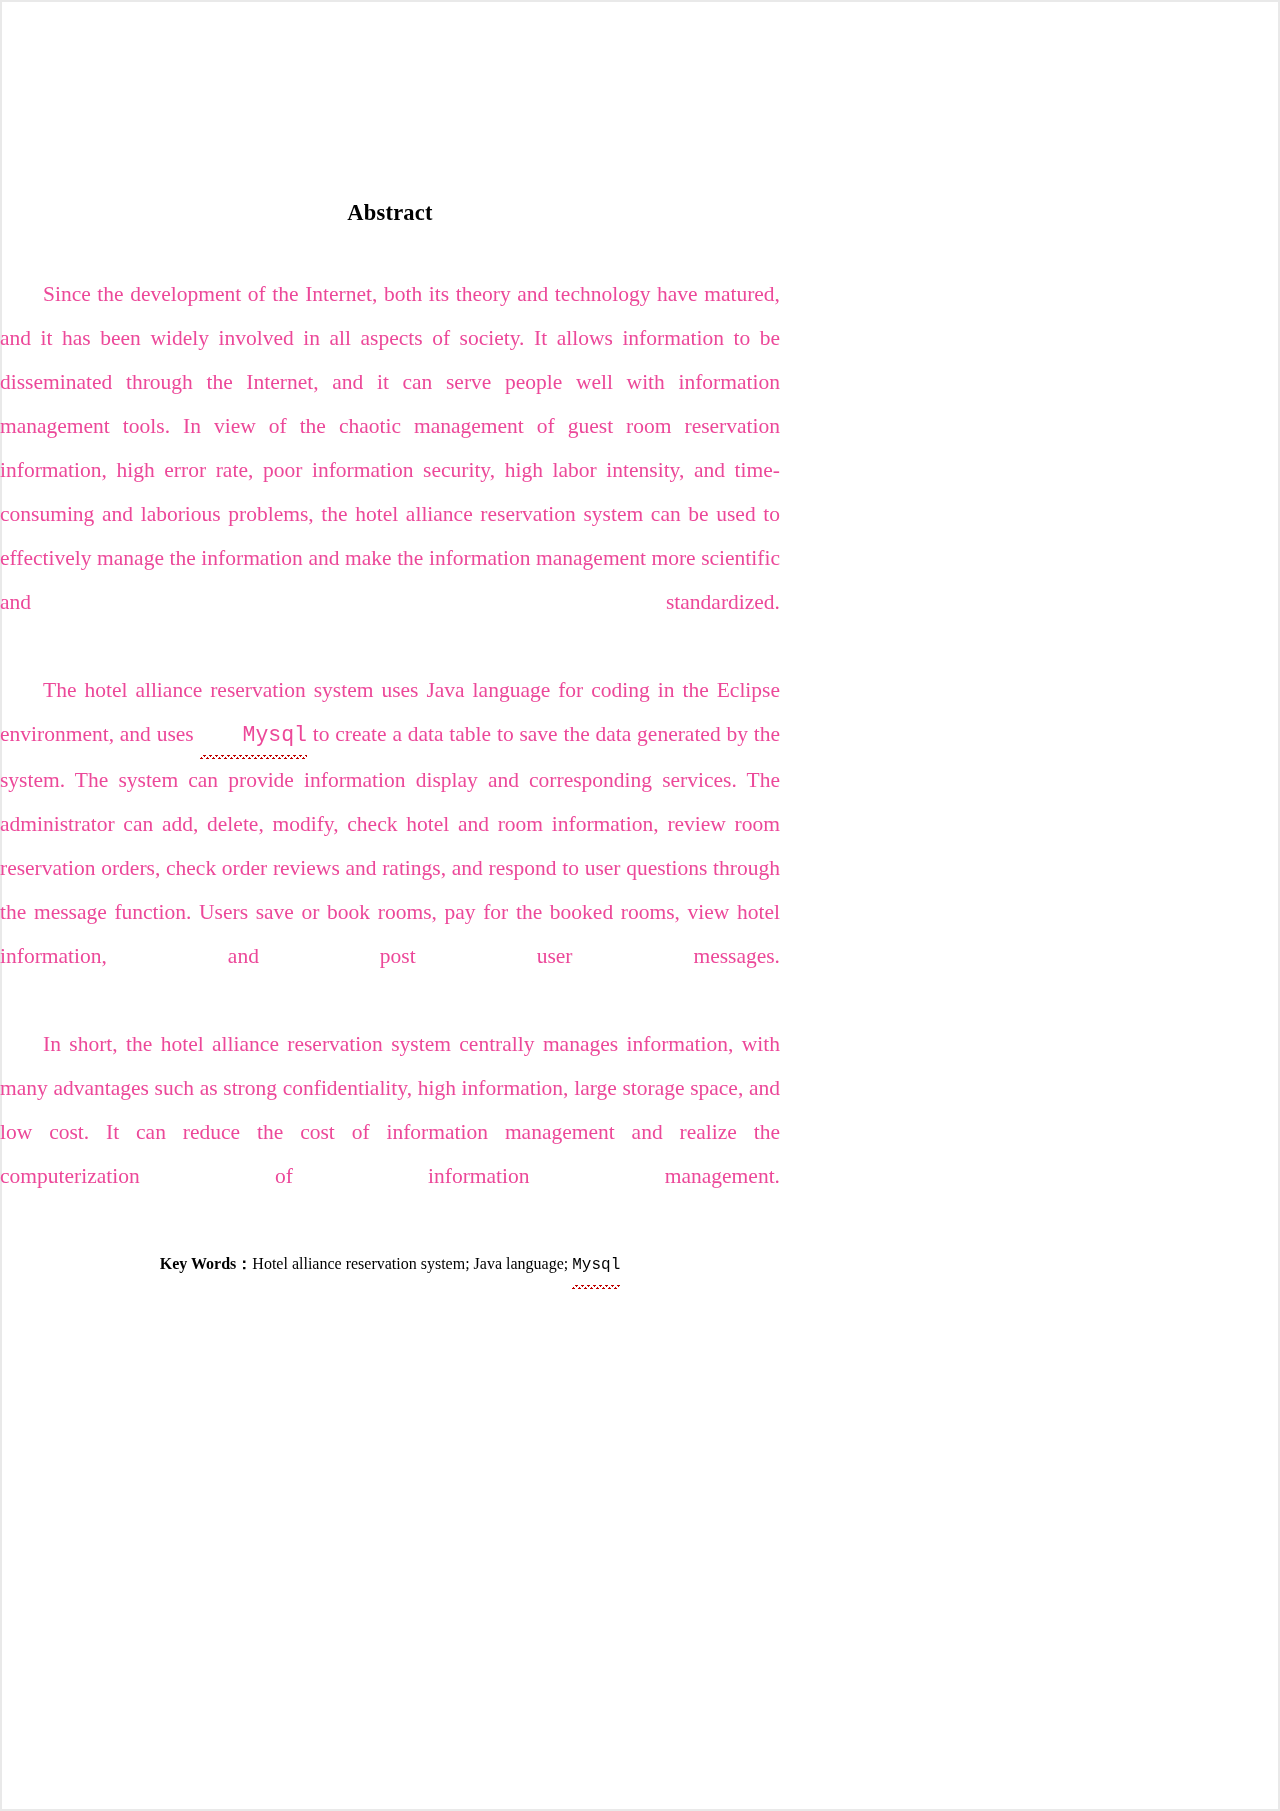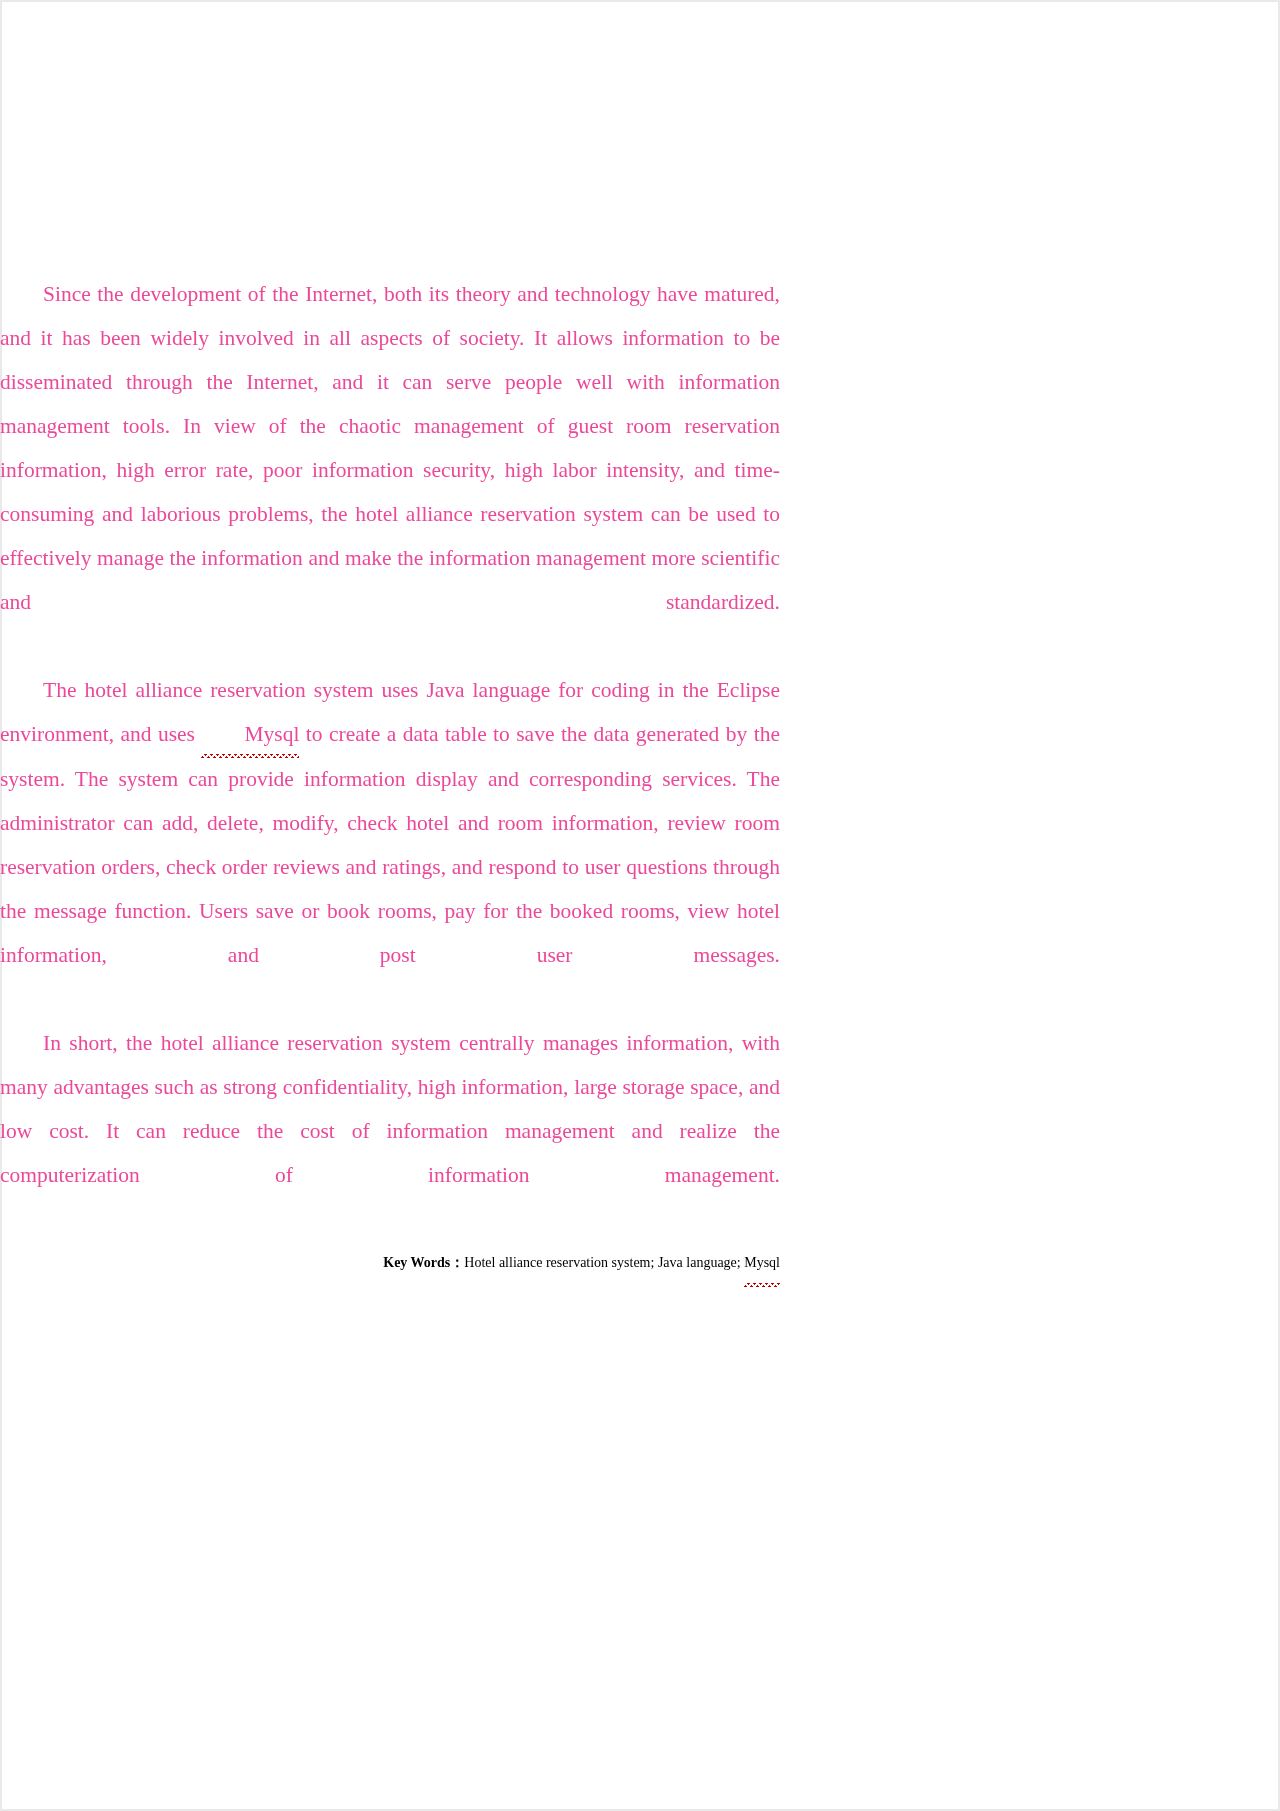--- a/index.html
+++ b/index.html
@@ -70,41 +70,42 @@
   
   p.para::after {
     content: "";
     display: inline-block;
     width: 100%;
   }
 
   .keywords-line {
     margin: 0;
     padding: 0;
-    font-size: 14px;
+    font-size: 16px;
     line-height: 44px;
-    text-align: right;
+    text-align: center;
     text-indent: 0;
     color: #000000;
   }
   .keywords-label {
     font-weight: bold;
   }
   .keywords-sep {
     font-weight: bold;
   }
   .keywords-value {
     font-weight: normal;
   }
 
   
   .spellerror {
     position: relative;
     display: inline-block;
     padding-bottom: 1px;
+    font-family: Liberation Mono, monospace;
   }
   .spellerror::after {
     content: "";
     position: absolute;
     left: 0;
     right: 0;
     bottom: -1px;
     height: 4px;
     background-image:
       radial-gradient(circle at 1.5px 3.4px, #c00000 1.05px, rgba(255,255,255,0) 1.35px),
@@ -126,20 +127,21 @@
 </head>
 <body>
 
 <div class="page">
 
   <div class="page-edge-top"></div>
   <div class="page-edge-bottom"></div>
   <div class="page-edge-left"></div>
   <div class="page-edge-right"></div>
 
+  <h1 class="doc-title">Abstract</h1>
 
   <div class="body-block">
 
     <p class="para">Since the development of the Internet, both its theory and technology have matured, and it has been widely involved in all aspects of society. It allows information to be disseminated through the Internet, and it can serve people well with information management tools. In view of the chaotic management of guest room reservation information, high error rate, poor information security, high labor intensity, and time-consuming and laborious problems, the hotel alliance reservation system can be used to effectively manage the information and make the information management more scientific and standardized.</p>
 
     <p class="para"><span>The hotel alliance reservation system uses Java language for coding in the Eclipse environment, and uses </span><span class="spellerror">Mysql</span><span> to create a data table to save the data generated by the system. The system can provide information display and corresponding services. The administrator can add, delete, modify, check hotel and room information, review room reservation orders, check order reviews and ratings, and respond to user questions through the message function. Users save or book rooms, pay for the booked rooms, view hotel information, and post user messages.</span></p>
 
     <p class="para">In short, the hotel alliance reservation system centrally manages information, with many advantages such as strong confidentiality, high information, large storage space, and low cost. It can reduce the cost of information management and realize the computerization of information management.</p>
 
     <p class="keywords-line"><span class="keywords-label">Key Words</span><span class="keywords-sep">：</span><span class="keywords-value">Hotel alliance reservation system; Java language; </span><span class="keywords-value spellerror">Mysql</span></p>

